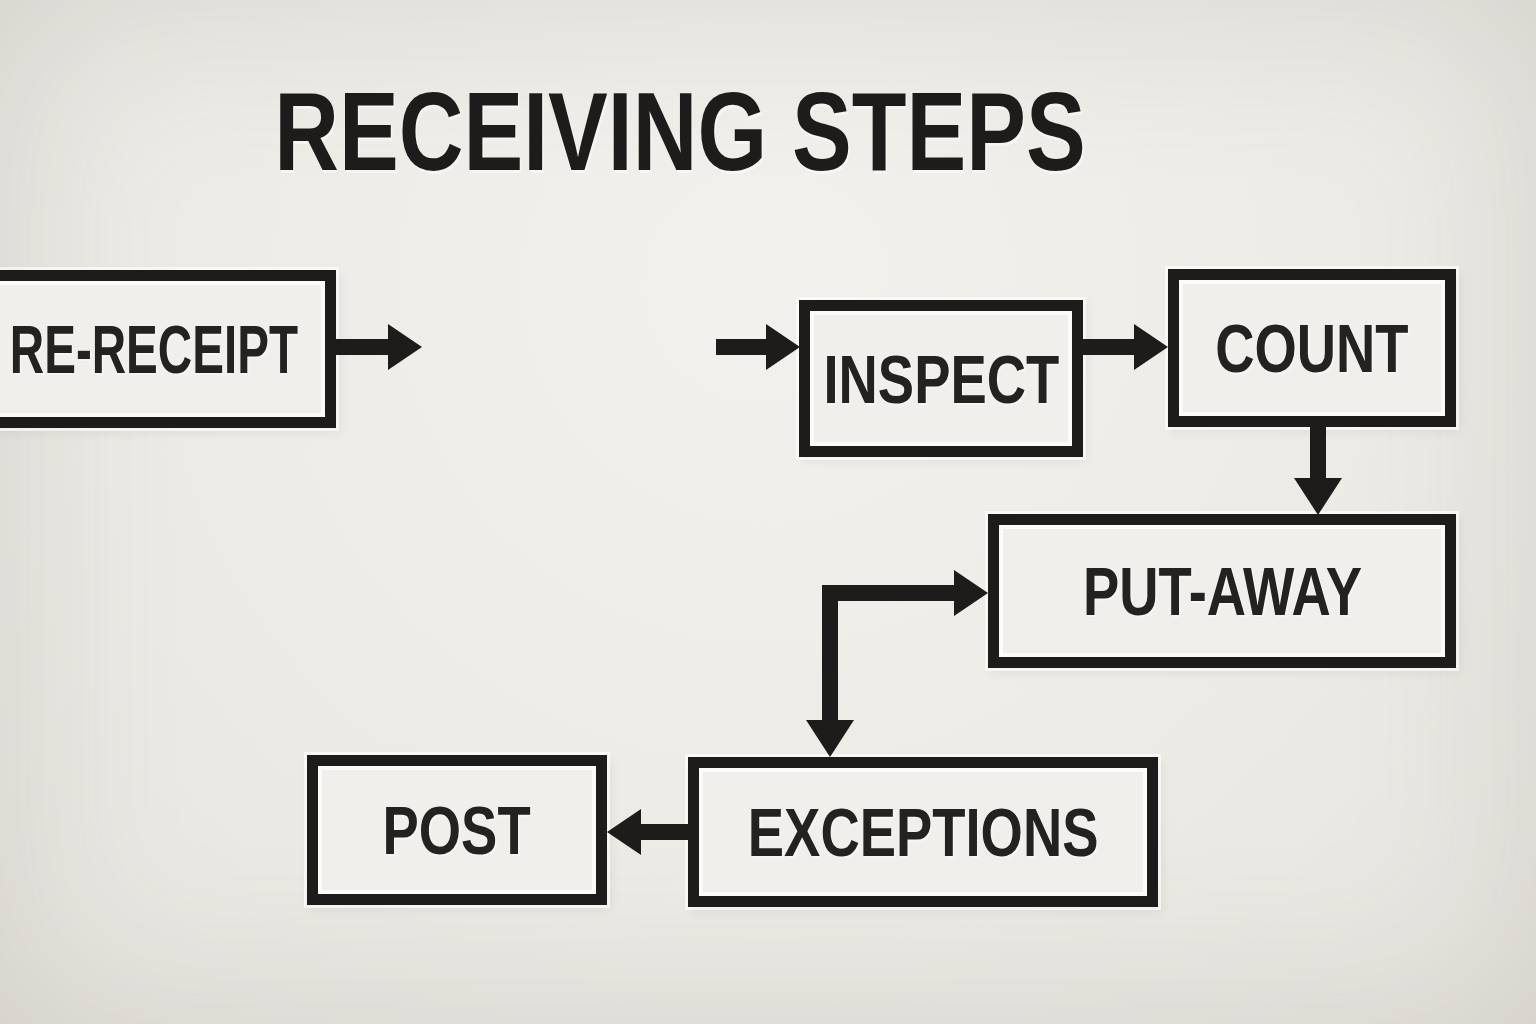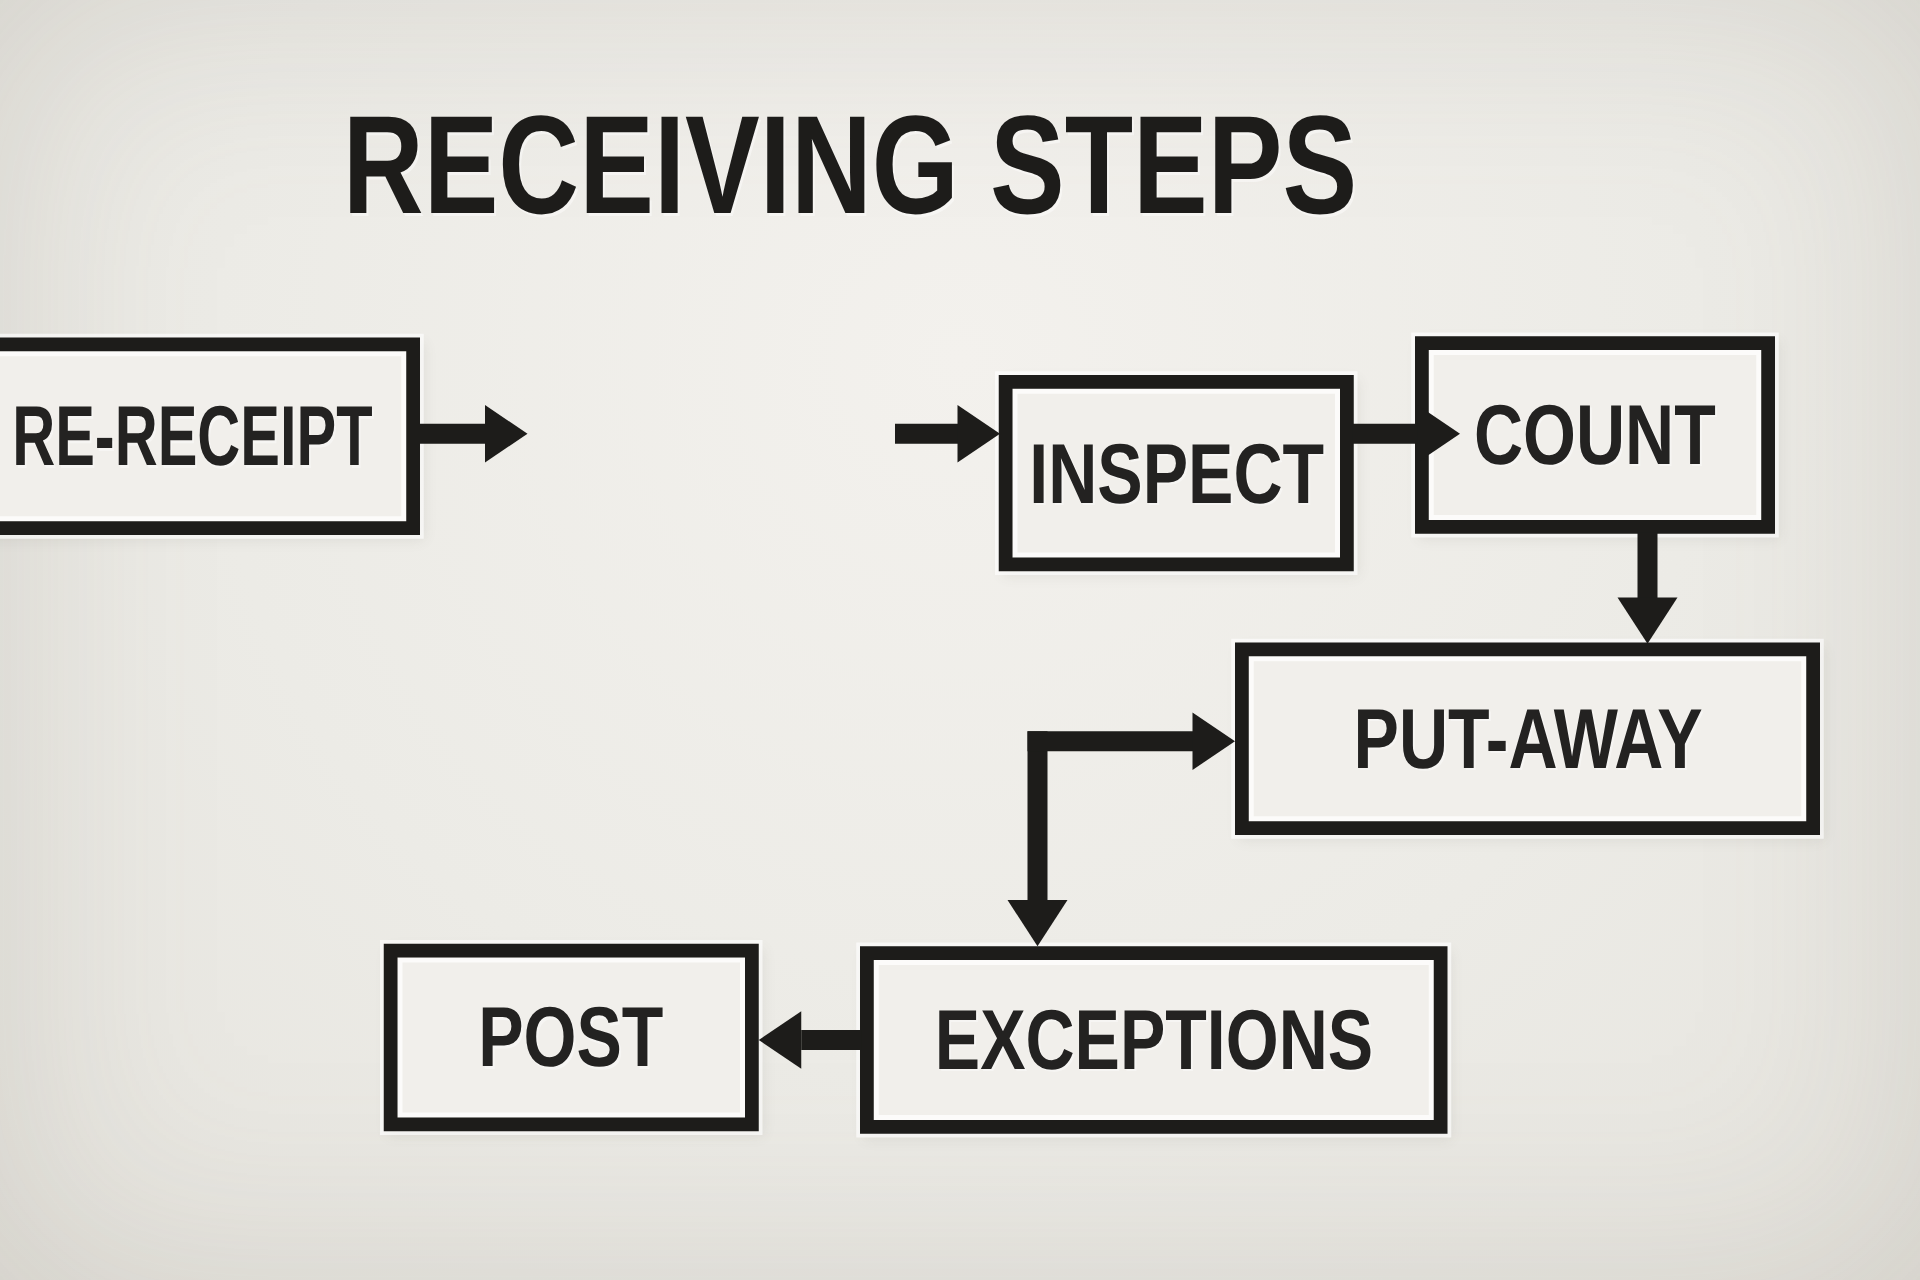--- a/index.html
+++ b/index.html
@@ -56,21 +56,21 @@
   .node .label {
     font-size: 68px;
     font-weight: 700;
     color: #232221;
     line-height: 1;
     text-shadow: 2px 2px 0 rgba(255,255,255,0.4);
   }
   #node-pre-receipt { left: -28px; top: 270px; width: 364px; height: 158px; }
   #node-unload      { left: 421px; top: 272px; width: 296px; height: 156px; }
   #node-inspect     { left: 799px; top: 272px; width: 284px; height: 157px; margin-top: 28px; }
-  #node-count       { left: 1132px; top: 269px; width: 288px; height: 158px; }
+  #node-count       { left: 1168px; top: 269px; width: 288px; height: 158px; }
   #node-put-away    { left: 988px; top: 514px; width: 468px; height: 154px; align-items: center; }
   #node-exceptions  { left: 688px; top: 757px; width: 470px; height: 150px; }
   #node-post        { left: 307px; top: 755px; width: 300px; height: 150px; }
 
   .shaft { position: absolute; background: var(--ink); }
   .head  { position: absolute; width: 0; height: 0; }
   .head-right { border-top: 23px solid transparent; border-bottom: 23px solid transparent; border-left: 34px solid var(--ink); }
   .head-left  { border-top: 23px solid transparent; border-bottom: 23px solid transparent; border-right: 34px solid var(--ink); }
   .head-down  { border-left: 24px solid transparent; border-right: 24px solid transparent; border-top: 37px solid var(--ink); }
 

